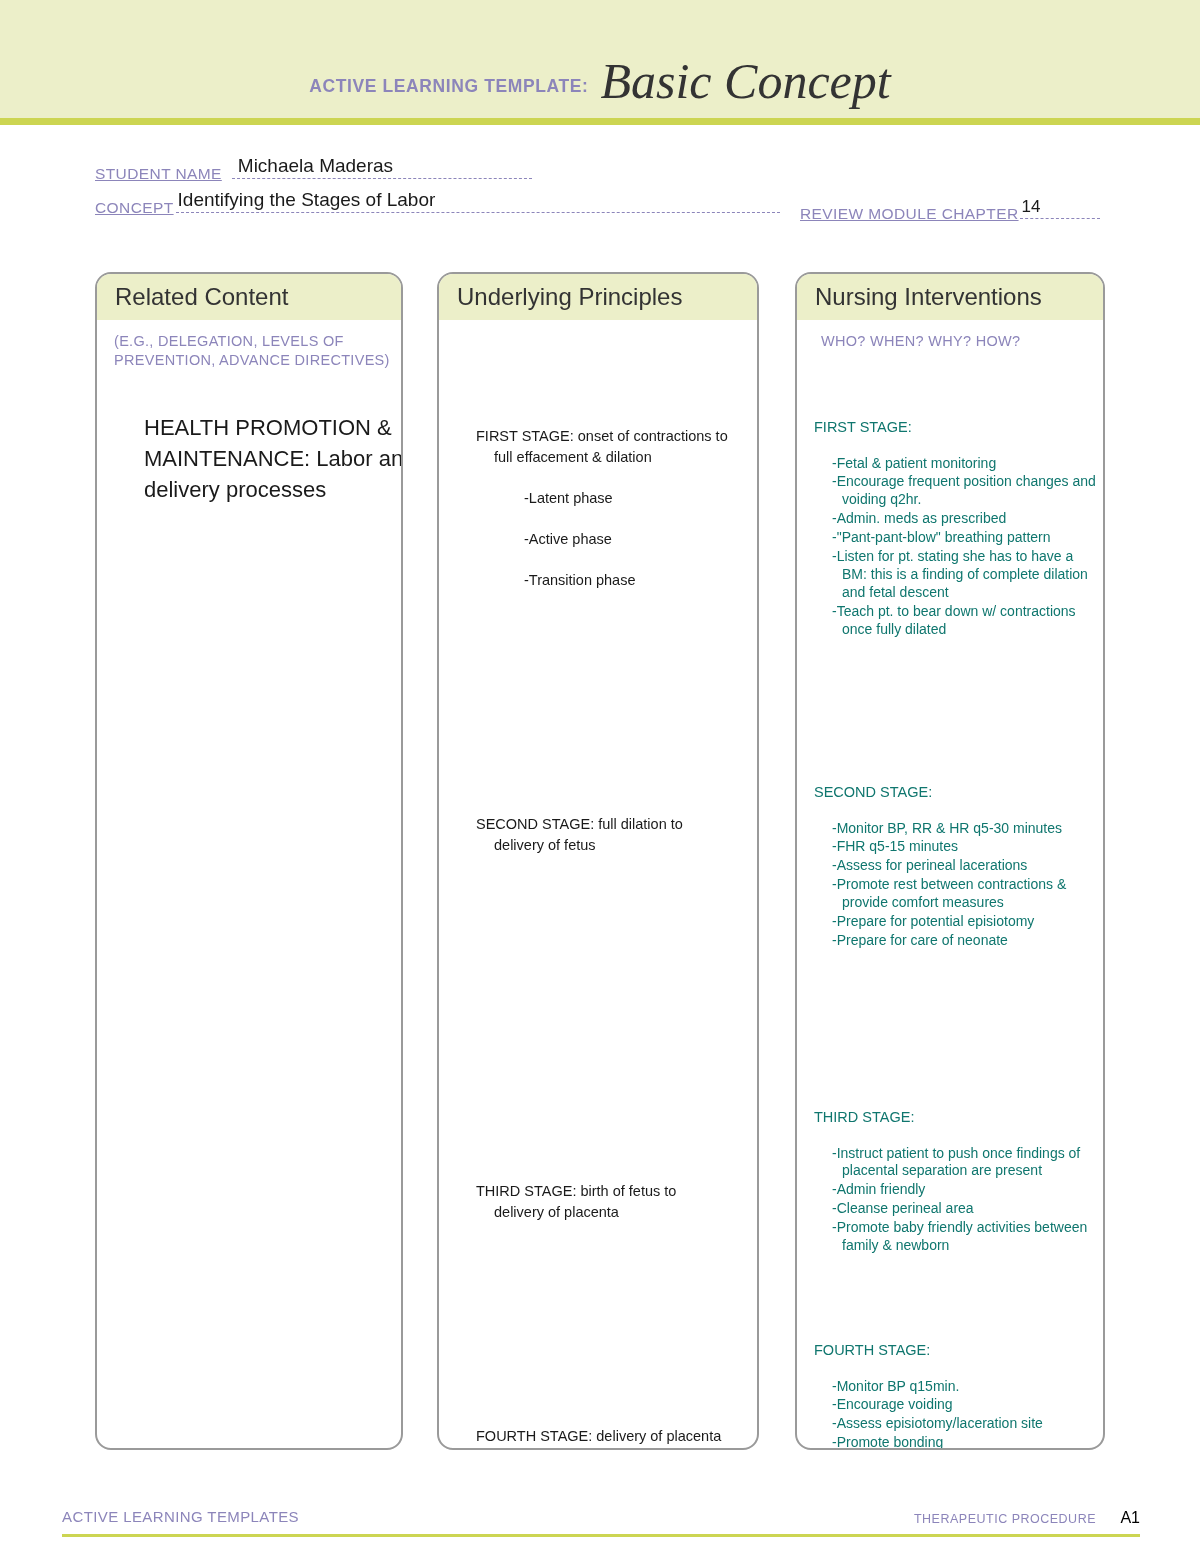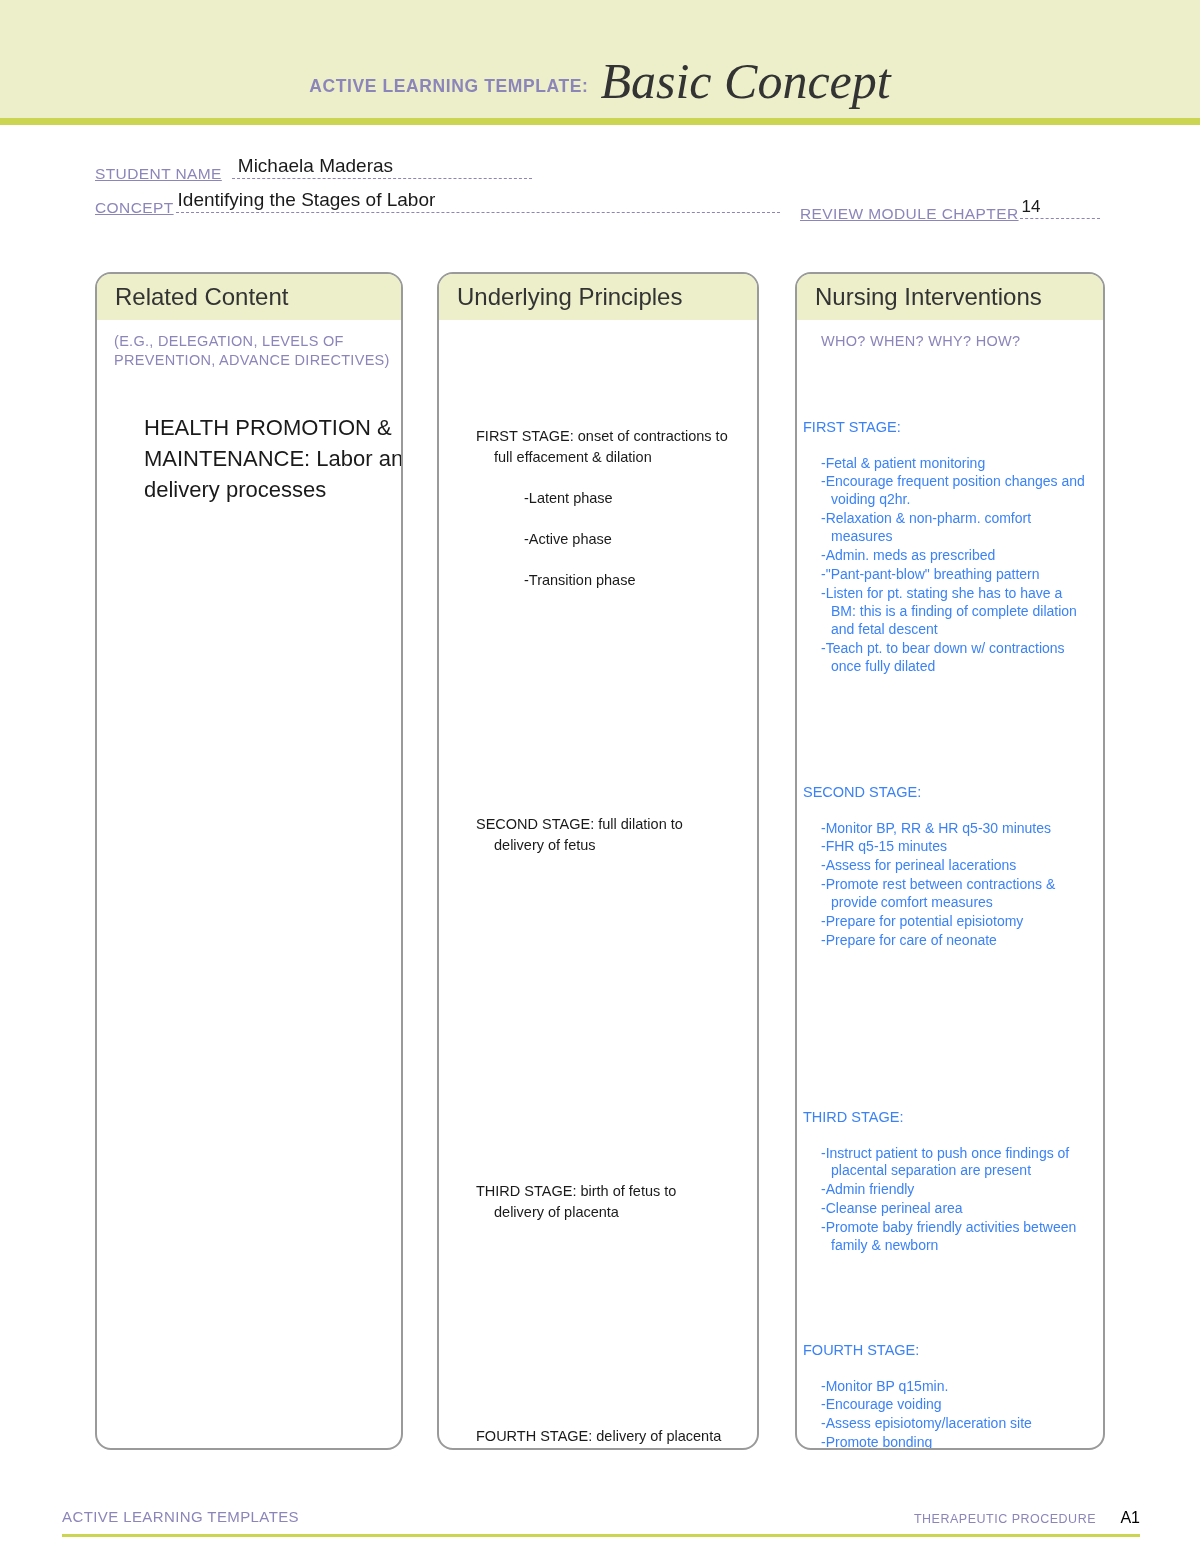--- a/index.html
+++ b/index.html
@@ -177,25 +177,25 @@
     padding-left: 18px;
   }
   .principle-sub {
     padding-left: 72px;
     margin-top: 20px;
   }
 
   
   .iv-block {
     position: absolute;
-    left: 6px;
+    left: 17px;
     width: 282px;
     font-size: 14px;
     line-height: 1.28;
-    color: #3b82f6;
+    color: #0f766e;
   }
   .iv-stage {
     font-size: 14.5px;
     margin-bottom: 18px;
   }
   .iv-list { }
   .iv-item {
     padding-left: 28px;
     text-indent: -10px;
     margin-bottom: 1px;
@@ -328,21 +328,20 @@
   <div class="card-title">Nursing Interventions</div>
   <div class="card-body">
 
     <div class="hint-text" id="hint-interventions">WHO? WHEN? WHY? HOW?</div>
 
     <div class="iv-block" style="top:98px;">
       <div class="iv-stage">FIRST STAGE:</div>
       <div class="iv-list">
         <div class="iv-item">-Fetal &amp; patient monitoring</div>
         <div class="iv-item">-Encourage frequent position changes and voiding q2hr.</div>
-        <div class="iv-item">-Relaxation &amp; non-pharm. comfort measures</div>
         <div class="iv-item">-Admin. meds as prescribed</div>
         <div class="iv-item">-"Pant-pant-blow" breathing pattern</div>
         <div class="iv-item">-Listen for pt. stating she has to have a BM: this is a finding of complete dilation and fetal descent</div>
         <div class="iv-item">-Teach pt. to bear down w/ contractions once fully dilated</div>
       </div>
     </div>
 
     <div class="iv-block" style="top:463px;">
       <div class="iv-stage">SECOND STAGE:</div>
       <div class="iv-list">

